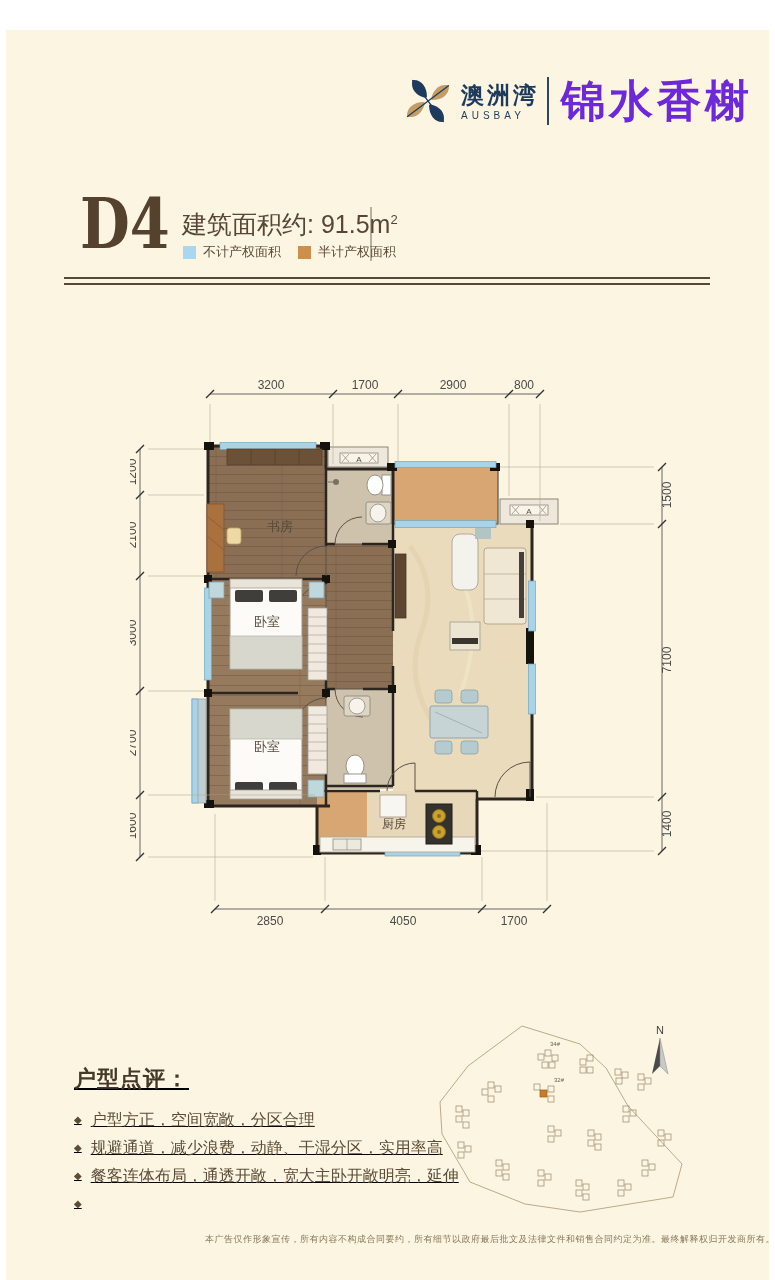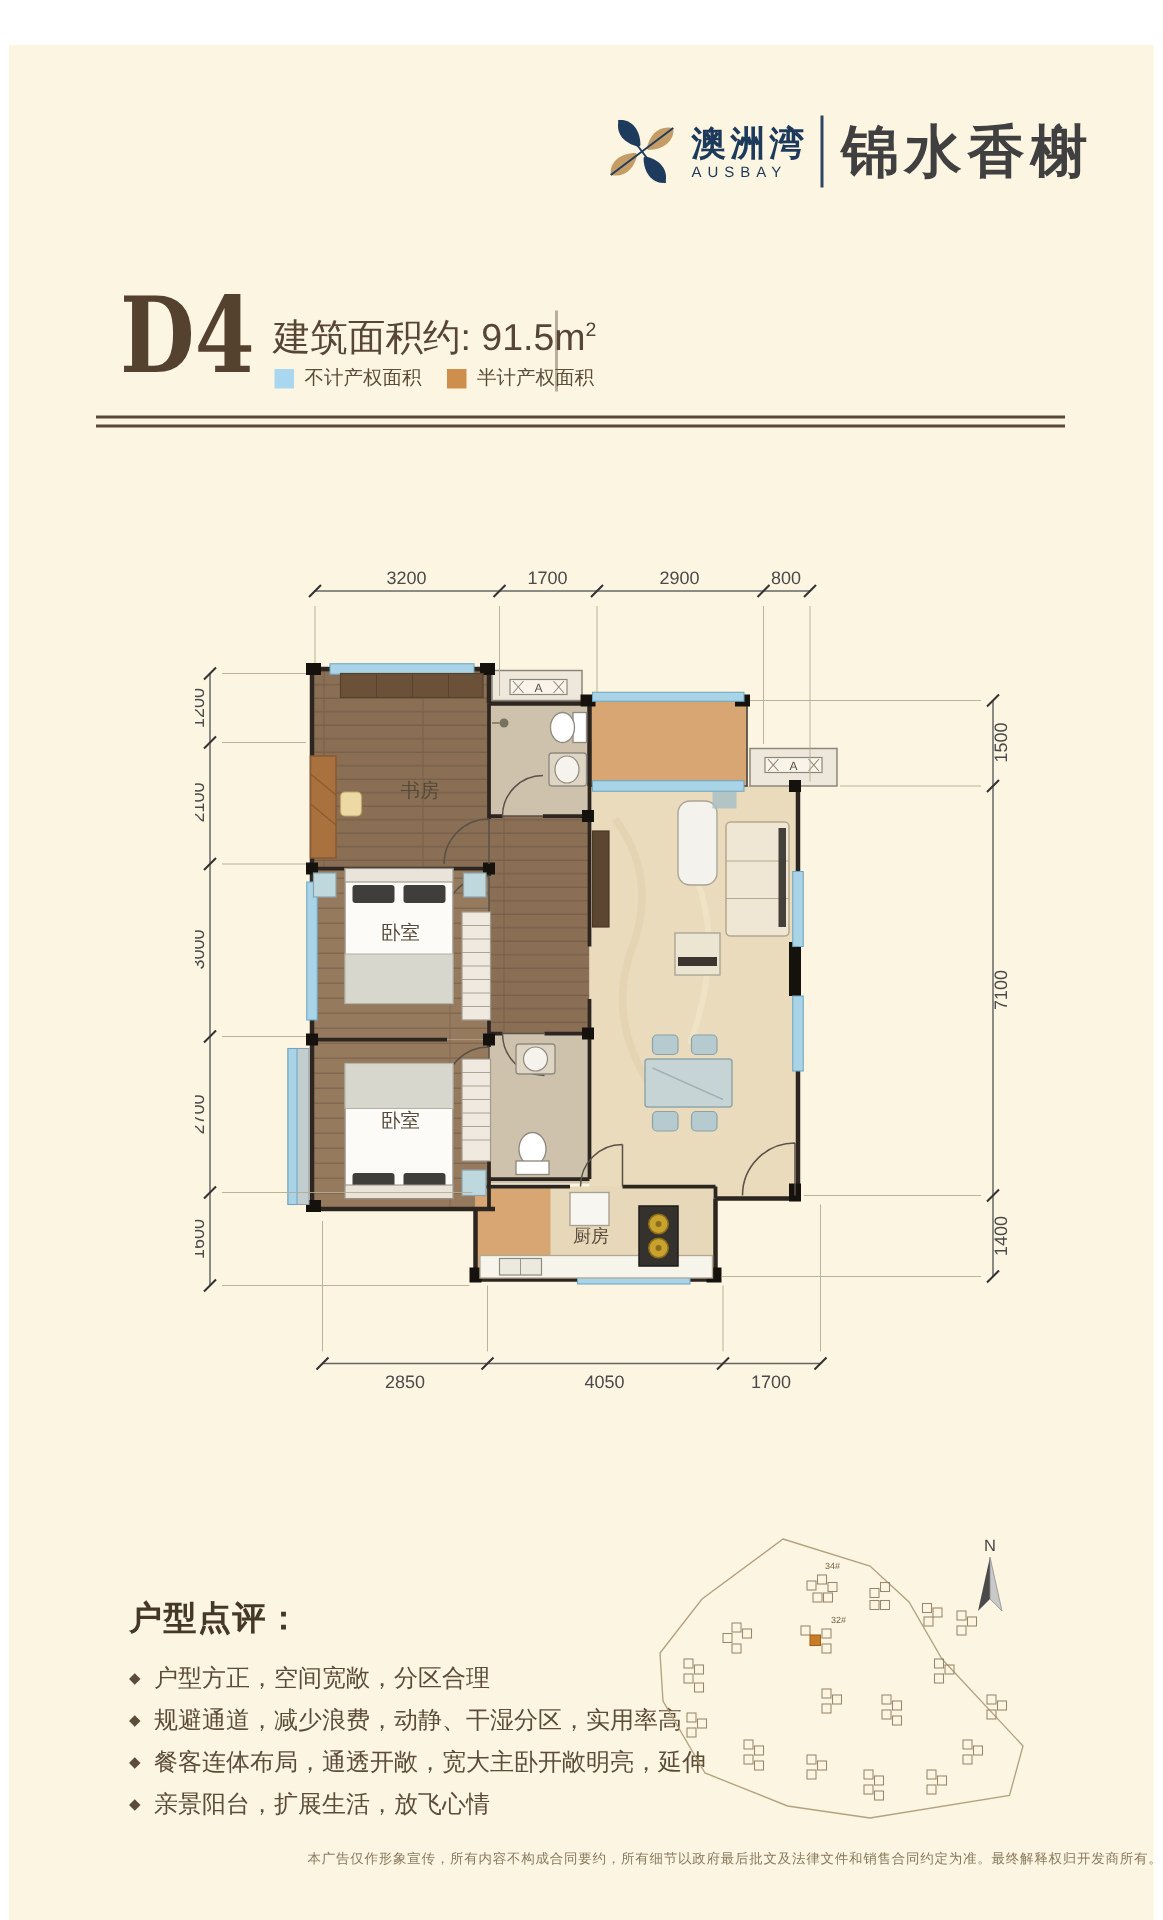--- a/index.html
+++ b/index.html
@@ -5,42 +5,42 @@
   html,body{margin:0;padding:0;background:#ffffff;}
   .page{position:relative;width:775px;height:1280px;background:#fcf5e1;outline:6px solid #fff;outline-offset:-6px;
         font-family:"Liberation Sans",sans-serif;overflow:hidden;margin-top:24px;}
   
   .header{position:absolute;left:403px;top:46px;height:62px;display:flex;align-items:center;}
   .logo-mark{width:50px;height:52px;}
   .brand-text{margin-left:8px;color:#1d3a5c;}
   .brand-cn{font-size:23px;font-weight:bold;letter-spacing:3px;line-height:26px;}
   .brand-en{font-size:10px;letter-spacing:4px;margin-top:2px;}
   .logo-divider{width:2px;height:48px;background:#2c4663;margin:0 12px 0 8px;}
-  .project-name{font-family:Liberation Sans, sans-serif;font-size:38px;font-weight:bold;color:#404040;letter-spacing:4px;}
+  .project-name{font-family:Liberation Sans, sans-serif;font-size:44px;font-weight:bold;color:#6d28d9;letter-spacing:4px;}
   
   .unit{position:absolute;left:80px;top:164px;font-family:"DejaVu Serif",serif;font-size:70px;font-weight:bold;
         color:#54422e;transform:scaleX(.82);transform-origin:left top;line-height:72px;}
   .area-line{position:absolute;left:182px;top:184px;font-size:25px;font-weight:normal;color:#574634;}
   .area-line sup{font-size:13px;}
   .legend{position:absolute;left:183px;top:219px;display:flex;align-items:center;gap:7px;font-size:13px;color:#5c4d38;}
   .sw{width:13px;height:13px;display:inline-block;}
   .sw-blue{background:#a9d7ef;}
   .sw-orange{background:#cf8f4c;margin-left:10px;}
   .vbar{position:absolute;left:370px;top:183px;width:2px;height:54px;background:#57463466;}
   .layout-desc{position:absolute;left:383px;top:181px;font-family:"DejaVu Serif",serif;font-size:44px;font-weight:bold;
         color:#52412f;letter-spacing:8px;white-space:nowrap;}
   .double-rule{position:absolute;left:64px;top:253px;width:646px;}
   .double-rule div{height:0;border-top:2px solid #5a4836;margin-bottom:4px;}
   
   .plan-wrap{position:absolute;left:130px;top:352px;width:545px;height:558px;}
   svg text{font-family:"Liberation Sans",sans-serif;}
   .plan-caption{position:absolute;left:0;top:933px;width:100%;text-align:center;font-size:17px;
         color:#6b5e4b;letter-spacing:2px;}
   
-  .review{position:absolute;left:86px;top:1040px;width:360px;}
+  .review{position:absolute;left:74px;top:1040px;width:360px;text-decoration:underline;}
   .review-title{font-size:22px;font-weight:bold;color:#463827;letter-spacing:1px;}
   .review ul{list-style:none;margin:12px 0 0 0;padding:0;}
   .review li{display:flex;align-items:flex-start;gap:9px;font-size:16px;color:#5c4d38;line-height:28px;white-space:nowrap;}
   .review .dia{font-size:10px;line-height:28px;color:#5c4d38;}
   
   .sitemap{position:absolute;left:430px;top:990px;width:262px;height:208px;}
   
   .disclaimer{position:absolute;left:0;top:1209px;width:100%;text-align:right;font-size:9px;
         color:#89795c;letter-spacing:.5px;}
 </style>
@@ -308,21 +308,20 @@
       <li>
           <span class="dia">◆</span>
           <span>规避通道，减少浪费，动静、干湿分区，实用率高</span>
         </li>
       <li>
           <span class="dia">◆</span>
           <span>餐客连体布局，通透开敞，宽大主卧开敞明亮，延伸</span>
         </li>
       <li>
           <span class="dia">◆</span>
-          <span>亲景阳台，扩展生活，放飞心情</span>
         </li>
     </ul>
   </div>
 
   <div class="sitemap">
     <svg width="262" height="208" viewBox="0 0 262 208">
       <polygon points="92,12 150,30 176,54 198,92 252,150 243,183 150,198 95,190 40,168 12,120 10,88 38,52" fill="none" stroke="#b3a27f" stroke-width="0.9"></polygon>
       <g fill="none" stroke="#98876a" stroke-width="0.7">
         <rect x="108" y="40" width="6" height="6"></rect>
           <rect x="115" y="36" width="6" height="6"></rect>

